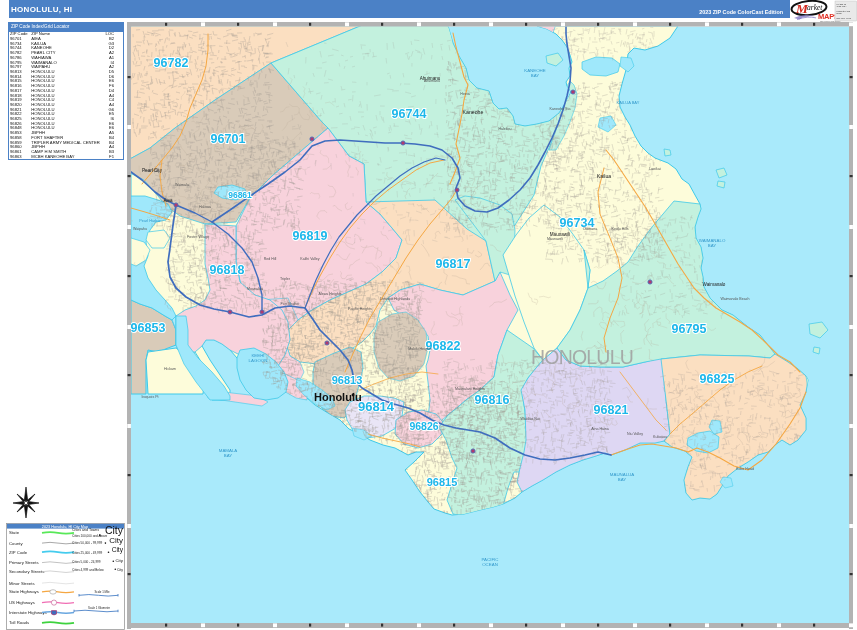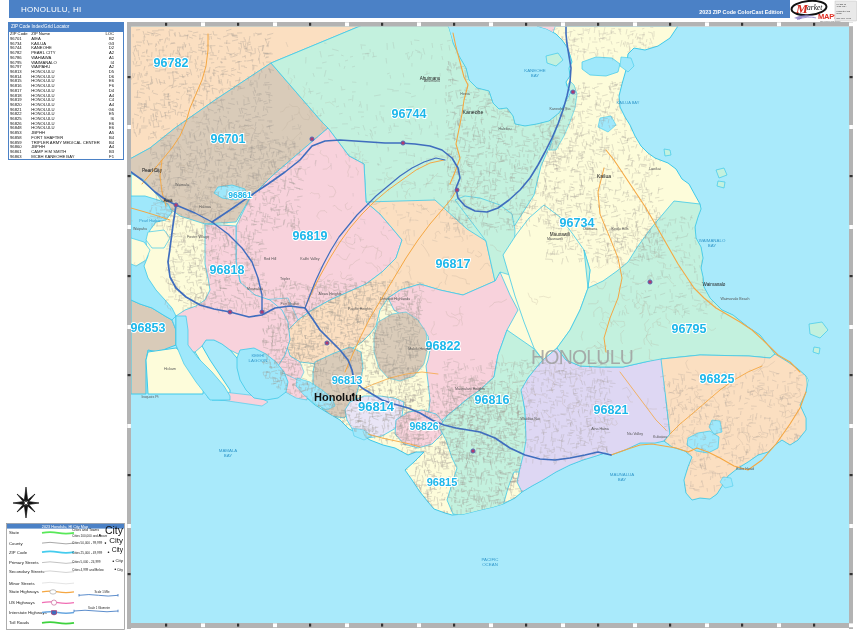--- a/index.html
+++ b/index.html
@@ -1,17 +1,17 @@
 <!DOCTYPE html>
 <html><head><meta charset="utf-8">
 <style>
 html,body{margin:0;padding:0;width:857px;height:630px;background:#fff;overflow:hidden;font-family:"Liberation Sans",sans-serif}
 #page{position:relative;width:857px;height:630px}
 #hdr{position:absolute;left:9px;top:0;width:781px;height:17.5px;background:#4b81c6}
-#hdr .t1{position:absolute;left:12px;top:4.5px;font-size:8px;font-weight:normal;color:#fff;letter-spacing:0.3px}
+#hdr .t1{position:absolute;left:2px;top:4.5px;font-size:8px;font-weight:bold;color:#fff;letter-spacing:0.3px}
 #hdr .t2{position:absolute;right:7px;bottom:2.5px;font-size:5.4px;font-weight:bold;color:#fff}
 #ziptab{position:absolute;left:8px;top:22px;width:116px}
 #ziptab .tabhead{background:#4b81c6;color:#fff;font-size:4.6px;padding:1.2px 2px;border:0.5px solid #4b81c6}
 #ziptab table{border-collapse:collapse;width:100%;border:0.8px solid #4b81c6}
 #ziptab td{font-size:4.2px;line-height:4.7px;color:#111;padding:0 1px;height:4.7px;white-space:nowrap}
 #ziptab .c1{width:22px}
 #ziptab .c3{text-align:right;width:18px;padding-right:9px}
 </style></head>
 <body>
 <div id="page">

